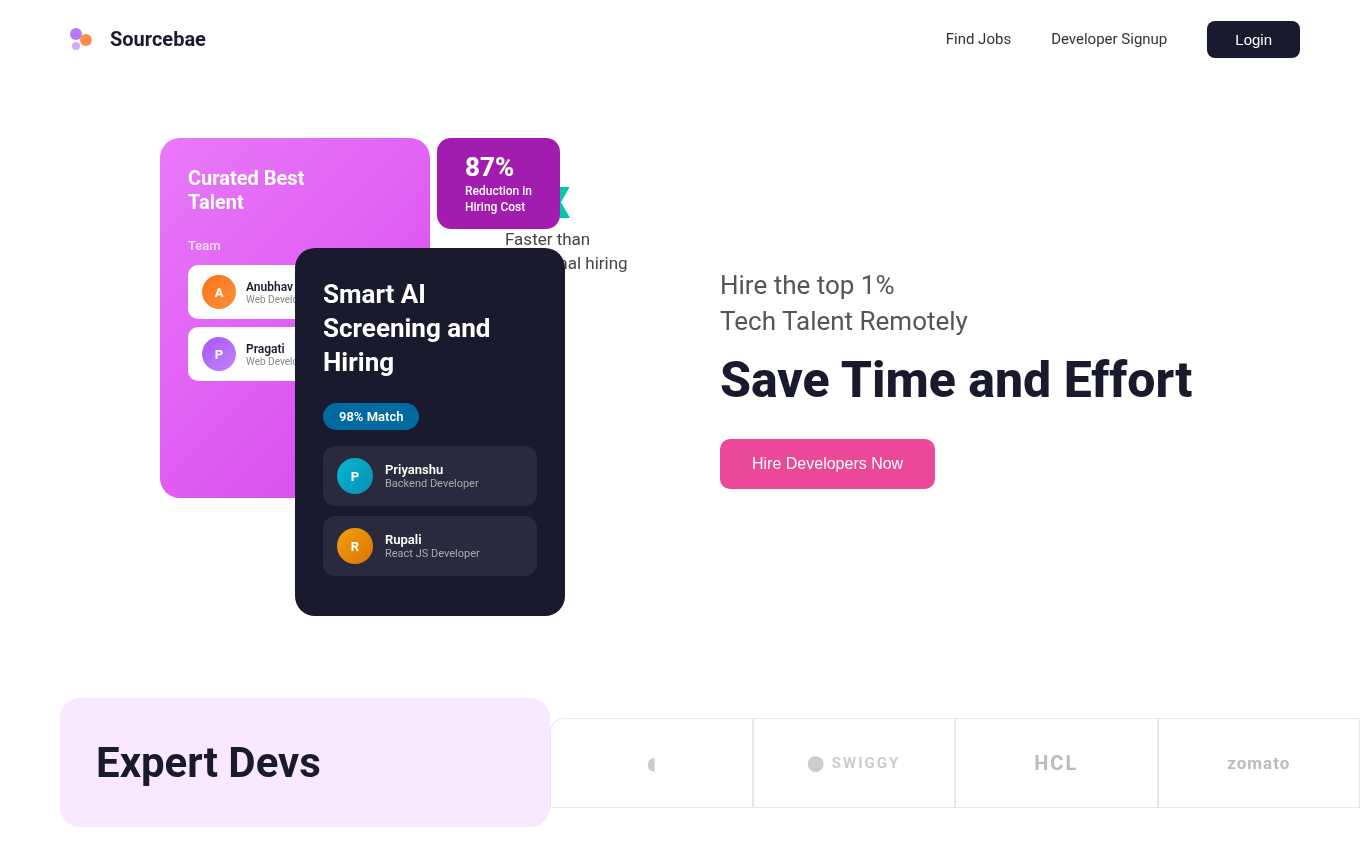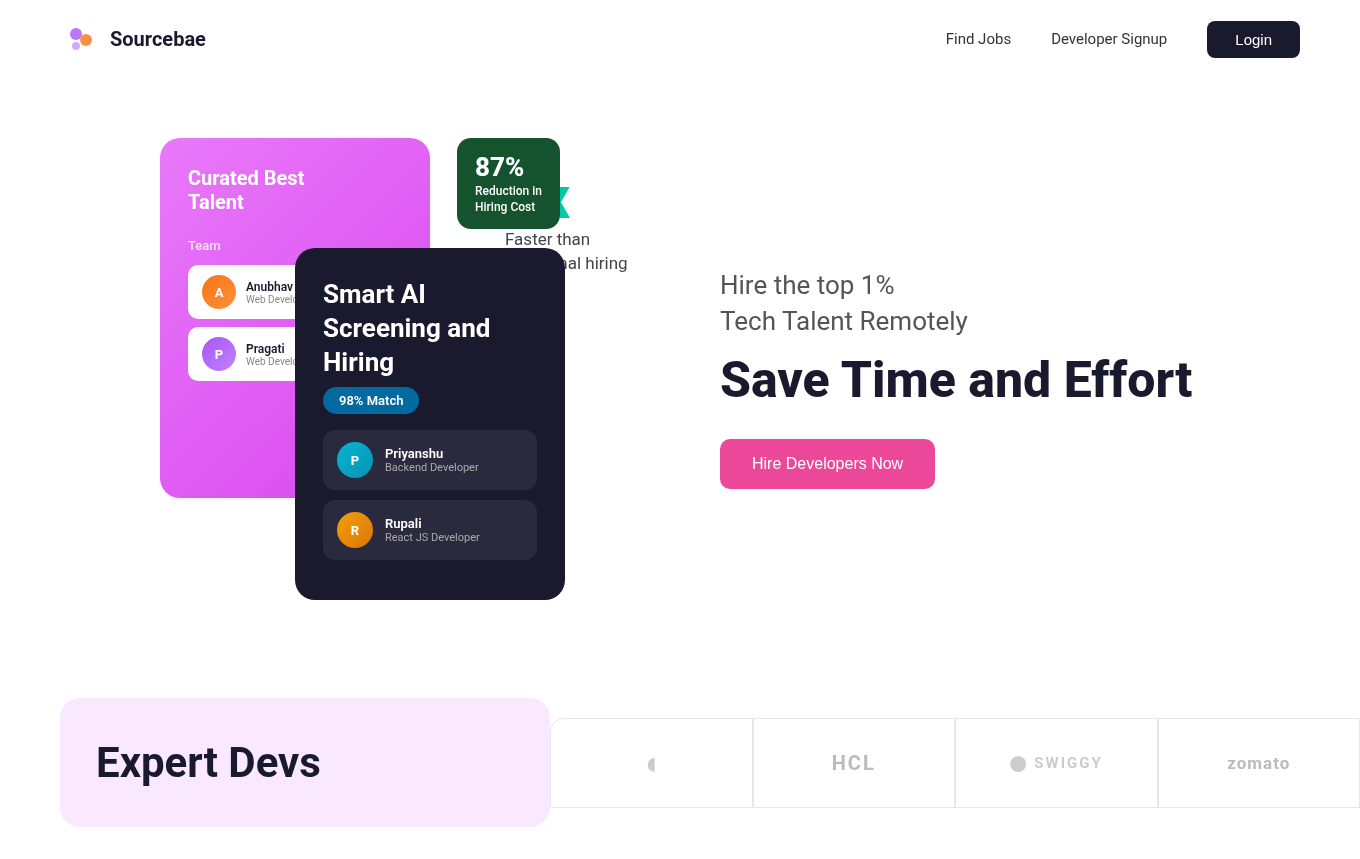--- a/index.html
+++ b/index.html
@@ -134,21 +134,21 @@
       position: absolute;
       left: 235px;
       top: 110px;
       color: #fff;
       z-index: 2;
     }
     .dark-card-title {
       font-size: 26px;
       font-weight: 700;
       line-height: 1.3;
-      margin-bottom: 8px;
+      margin-bottom: 24px;
       color: #fff;
     }
     .match-badge {
       display: inline-block;
       background: #0369a1;
       color: #fff;
       border-radius: 20px;
       padding: 6px 16px;
       font-size: 13px;
       font-weight: 600;
@@ -188,23 +188,23 @@
     }
     .stat-7x span { color: #00c9a7; }
     .stat-desc {
       font-size: 17px;
       color: #444;
       line-height: 1.4;
     }
 
     
     .badge-87 {
-      background: #14532d;
+      background: #a21caf;
       border-radius: 14px;
-      padding: 14px 18px;
+      padding: 14px 28px;
       position: absolute;
       right: 80px;
       top: 0;
     }
     .badge-87-pct {
       font-size: 26px;
       font-weight: 800;
       color: #fff;
     }
     .badge-87-text {
@@ -391,22 +391,22 @@
 
 <div class="bottom-section">
   <div class="expert-card">
     <div class="expert-title">Expert Devs</div>
   </div>
   <div class="company-logos">
     <div class="logo-box">
       <span class="logo-p" style="font-size:32px;color:#ccc;">◖</span>
     </div>
     <div class="logo-box">
+      <span class="logo-text" style="color:#ccc;font-size:15px;letter-spacing:2px;">⬤ SWIGGY</span>
+    </div>
+    <div class="logo-box">
       <span class="logo-text" style="color:#bbb;font-size:20px;font-weight:700;letter-spacing:2px;">HCL</span>
-    </div>
-    <div class="logo-box">
-      <span class="logo-text" style="color:#ccc;font-size:15px;letter-spacing:2px;">⬤ SWIGGY</span>
     </div>
     <div class="logo-box">
       <span class="logo-text" style="color:#bbb;font-size:17px;letter-spacing:1px;">zomato</span>
     </div>
   </div>
 </div>
 
 </body></html>

